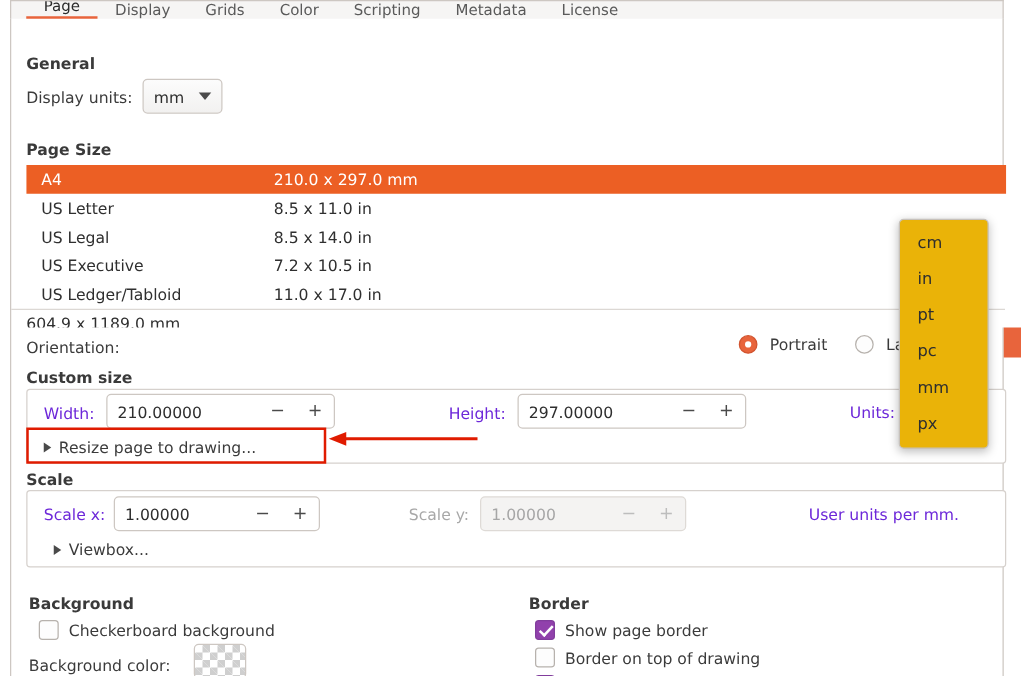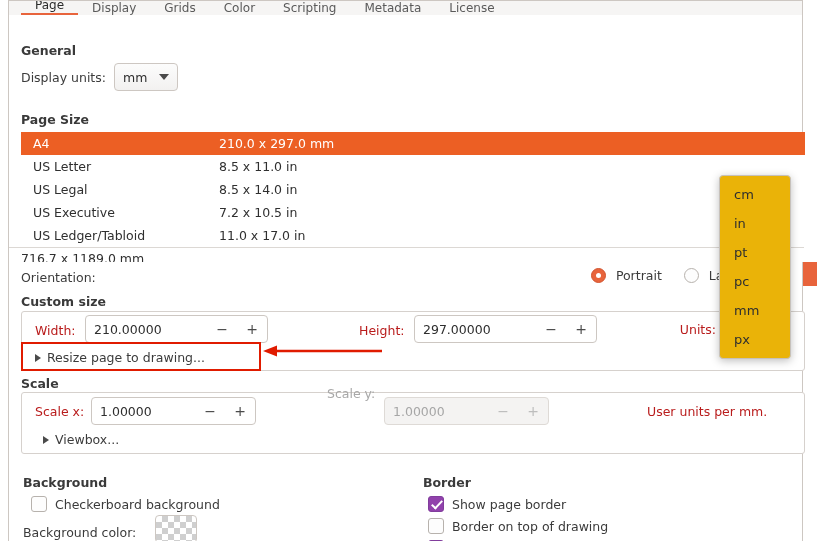--- a/index.html
+++ b/index.html
@@ -143,21 +143,21 @@
   .frame {
     position: absolute;
     border: 1px solid #d6d1cd;
     border-radius: 3px;
     background: #fff;
     box-sizing: border-box;
   }
   .customsize-frame { left: 12px; top: 296px; width: 784px; height: 60px; }
   .scale-frame { left: 12px; top: 377px; width: 784px; height: 62px; }
 
-  .lbl { position: absolute; color: #b91c1c; font-size: 12.5px; }
+  .lbl { position: absolute; color: #6d28d9; font-size: 12.5px; }
 
   .spin {
     position: absolute;
     height: 28px;
     border: 1px solid #cdc7c2;
     border-radius: 4px;
     background: #ffffff;
     box-sizing: border-box;
     display: flex; align-items: center;
   }
@@ -329,21 +329,21 @@
       </div>
       <div class="row">
         <div class="name">US Executive</div>
         <div class="dims">7.2 x 10.5 in</div>
       </div>
       <div class="row">
         <div class="name">US Ledger/Tabloid</div>
         <div class="dims">11.0 x 17.0 in</div>
       </div>
       <div class="row">
-        <div class="dims">716.7 x 1189.0 mm</div>
+        <div class="dims">604.9 x 1189.0 mm</div>
       </div>
     </div>
 
     <div class="sep" style="top:232px;"></div>
 
     <div class="orientation-label">Orientation:</div>
     <div class="radio-group">
       <span class="radio checked"></span>
       <span class="radio-label">Portrait</span>
       <span class="radio"></span>
@@ -389,21 +389,21 @@
 
     <div class="lbl" style="left:26px; top:389px;">Scale x:</div>
     <div class="spin" style="left:82px; top:382px; width:165px;">
       <input readonly="" value="1.00000" style="">
       <span class="btns">
         <span class="sbtn">−</span>
         <span class="sbtn">+</span>
       </span>
     </div>
 
-    <div class="lbl" style="left:318px; top:371px; color:#a8a8a8;">Scale y:</div>
+    <div class="lbl" style="left:318px; top:389px; color:#a8a8a8;">Scale y:</div>
     <div class="spin disabled" style="left:375px; top:382px; width:165px;">
       <input readonly="" disabled="" value="1.00000" style="">
       <span class="btns">
         <span class="sbtn">−</span>
         <span class="sbtn">+</span>
       </span>
     </div>
 
     <div class="lbl" style="left:638px; top:389px;">User units per mm.</div>
 

